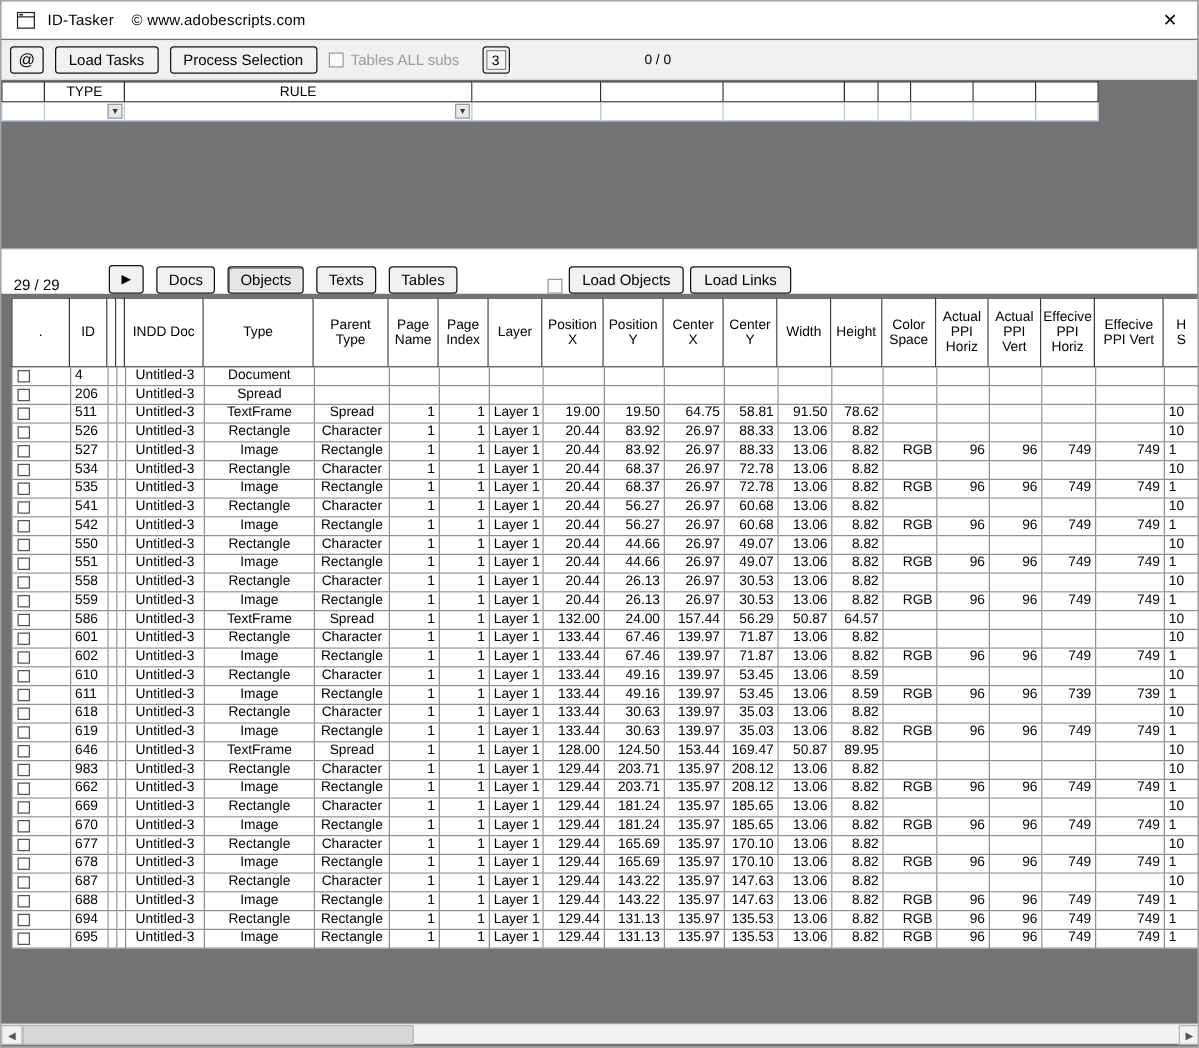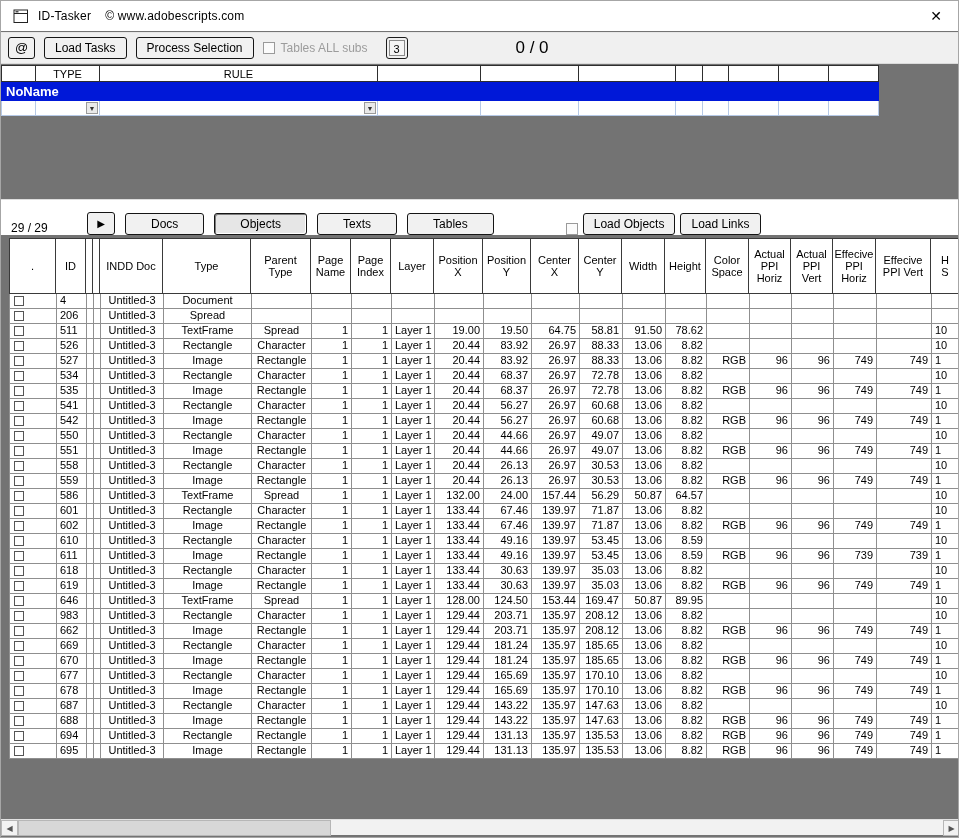--- a/index.html
+++ b/index.html
@@ -16,38 +16,38 @@
 
   
   .toolbar{position:absolute;left:0;top:31px;right:0;height:32px;background:#f0f0f0;border-top:1px solid #e6e6e6;border-bottom:1px solid #dadada;display:flex;align-items:center;padding:0 7px}
   .btn{font-size:12px;background:#f1f1f1;border:1px solid #151515;border-radius:3px;padding:3px 10px;line-height:14px;white-space:nowrap}
   .btn.sq{width:27px;text-align:center;padding:3px 0;font-size:13px}
   .tb-gap{margin-left:9px}
   .chk{width:12px;height:12px;border:1px solid #9a9a9a;background:#fbfbfb;display:inline-block;flex:none}
   .chk-label{font-size:12px;color:#9c9c9c;margin-left:6px;white-space:nowrap}
   .spin-wrap{margin-left:18px;border:1px solid #1c1c1c;border-radius:3px;background:#f0f0f0;padding:2px}
   .spin{display:block;width:16px;height:16px;border:1px solid #8a8a8a;background:#f5f5f5;font-size:11px;text-align:center;line-height:16px}
-  .progress{font-size:17px;margin-left:108px}
+  .progress{font-size:11px;margin-left:108px}
 
   
   .taskgrid{position:absolute;left:0;top:64px;width:878px}
   .tg-row{display:flex}
   .tg-head .tgc{flex:none;height:17px;border-top:1px solid #2e2e2e;border-bottom:1px solid #2e2e2e;border-right:1px solid #2e2e2e;background:#fff;font-size:11px;display:flex;align-items:center;justify-content:center}
   .tg-head .tgc:first-child{border-left:1px solid #2e2e2e}
   .tg-sel{height:19px;background:#0018d8;color:#fff;font-weight:bold;font-size:13px;line-height:19px;padding-left:5px}
   .tg-combo .tgc{flex:none;height:15px;border-right:1px solid #b6c9e6;border-bottom:1px solid #b6c9e6;background:#fff;position:relative}
   .tg-combo .tgc:first-child{border-left:1px solid #b6c9e6}
   .combo-btn{position:absolute;top:1px;right:1px;bottom:1px;width:12px;background:#e9e9e9;border:1px solid #9a9a9a;font-size:7px;color:#333;display:flex;align-items:center;justify-content:center}
   .w0{width:35px}.w1{width:64px}.w2{width:278px}.w3{width:103px}.w4{width:98px}.w5{width:97px}.w6{width:27px}.w7{width:26px}.w8{width:50px}.w9{width:50px}.w10{width:50px}
 
   
   .objbar{position:absolute;left:0;top:198px;right:0;height:36px;background:#fff;border-top:1px solid #dedede;display:flex;align-items:flex-end;padding-left:10px}
   .counter{font-size:12px;width:48px}
   .play{width:28px;height:23px;margin-left:28px;background:#f1f1f1;border:1px solid #151515;border-radius:3px;font-size:10px;line-height:21px;text-align:center}
-  .tab{font-size:12px;background:#f1f1f1;border:1px solid #151515;border-radius:3px;padding:3px 25px;line-height:14px;margin-left:10px}
+  .tab{font-size:12px;background:#f1f1f1;border:1px solid #151515;border-radius:3px;padding:3px 9px;line-height:14px;margin-left:10px}
   .tab.pressed{background:#e6e6e6;box-shadow:inset 1px 1px 0 #7d7d7d, inset -1px -1px 0 #ffffff}
   .objbar .chk{margin-left:72px}
   .objbar .btn{margin-left:5px}
 
   
   .objtable{position:absolute;left:8px;top:237px;width:951px}
   #obj-head{display:flex;height:56px}
   .th{flex:none;border-top:1px solid #3a3a3a;border-bottom:1px solid #3a3a3a;border-right:1px solid #3a3a3a;background:#fff;font-size:11px;line-height:12px;display:flex;align-items:center;justify-content:center;text-align:center;white-space:pre-line;overflow:hidden}
   .th:first-child{border-left:1px solid #3a3a3a}
   .tr{display:flex;height:15px;border-left:1px solid #8f8f8f}
@@ -105,21 +105,20 @@
       <div class="tgc w2">RULE</div>
       <div class="tgc w3"></div>
       <div class="tgc w4"></div>
       <div class="tgc w5"></div>
       <div class="tgc w6"></div>
       <div class="tgc w7"></div>
       <div class="tgc w8"></div>
       <div class="tgc w9"></div>
       <div class="tgc w10"></div>
     </div>
-    <div class="tg-sel">NoName</div>
     <div class="tg-row tg-combo">
       <div class="tgc w0"></div>
       <div class="tgc w1">
           <span class="combo-btn">▼</span>
         </div>
       <div class="tgc w2">
           <span class="combo-btn">▼</span>
         </div>
       <div class="tgc w3"></div>
       <div class="tgc w4"></div>

